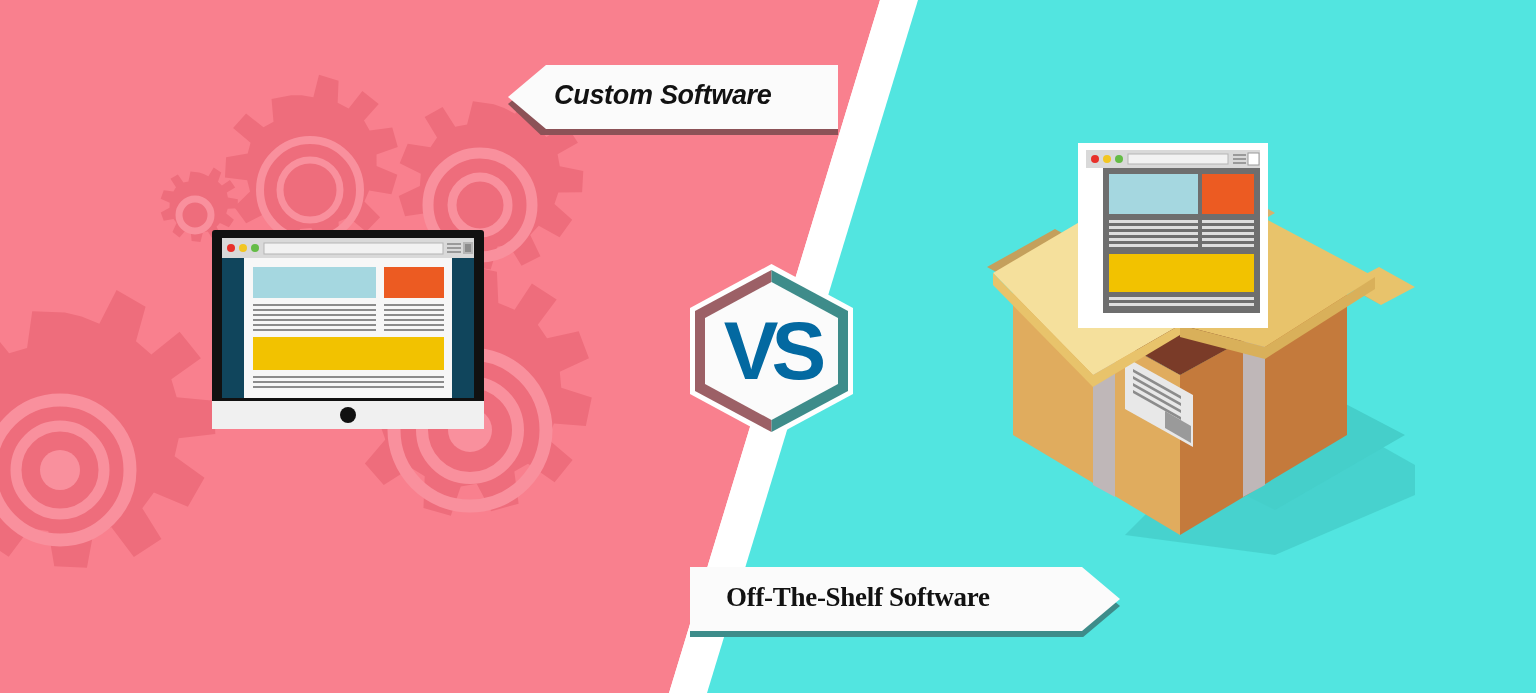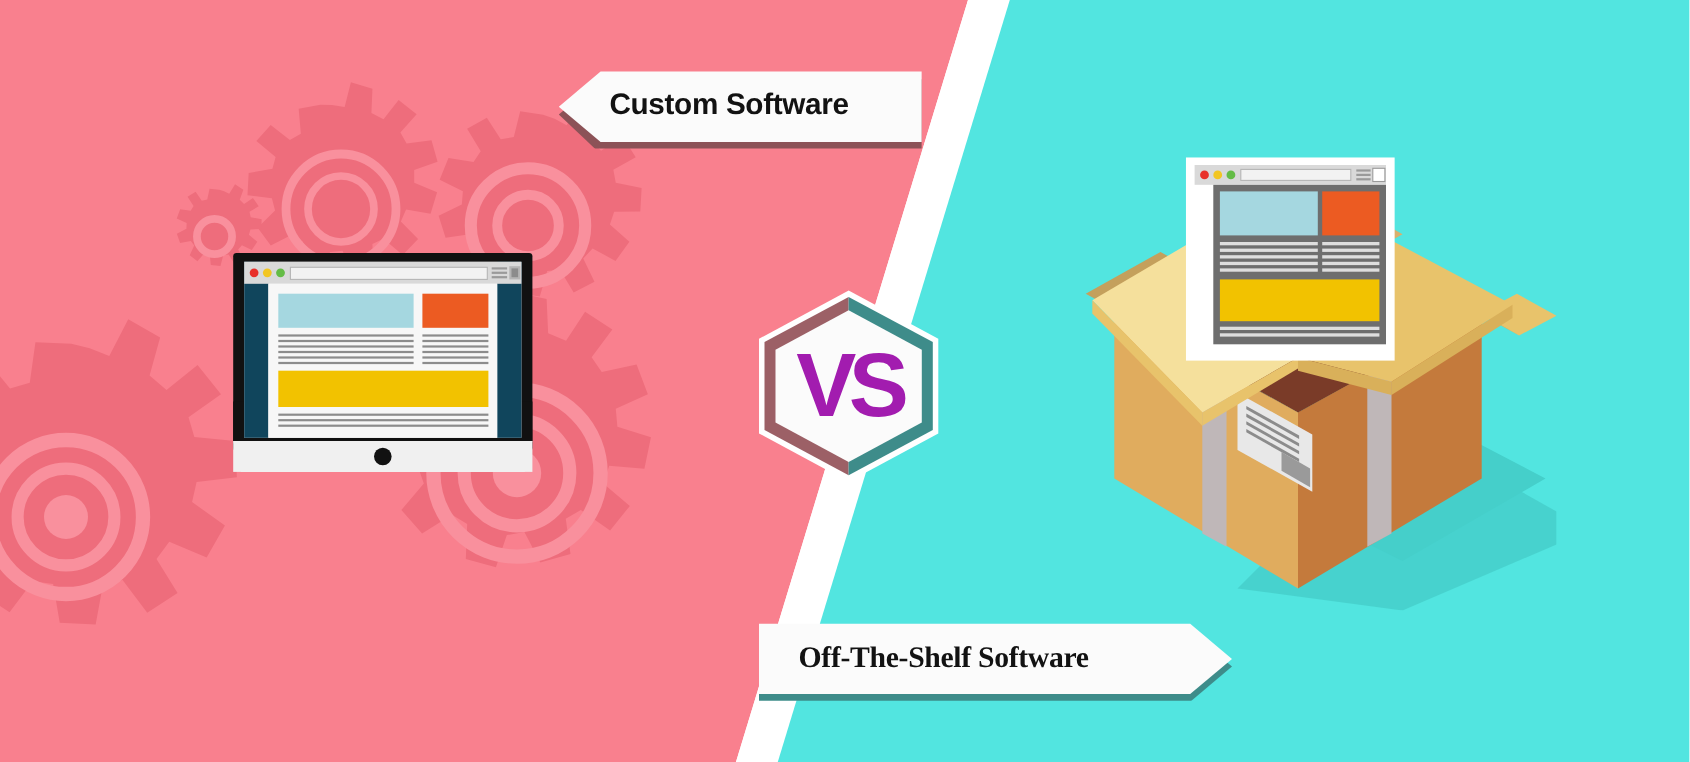--- a/index.html
+++ b/index.html
@@ -39,34 +39,34 @@
   .banner{position:absolute;display:flex;align-items:center;}
   .banner .shadow{position:absolute;left:0;top:0;width:100%;height:100%;}
   .banner .plate{position:absolute;left:0;top:0;width:100%;height:100%;}
   .banner .label{
     position:relative;z-index:3;
     font-weight:bold;color:#121212;
     letter-spacing:-0.3px;white-space:nowrap;
   }
 
   
-  #banner-top{left:508px;top:60px;width:330px;height:75px;}
+  #banner-top{left:508px;top:60px;width:330px;height:75px;font-style:italic;}
   #banner-top .label{font-size:27px;margin-left:46px;margin-top:-4px;}
 
   
   #banner-bottom{left:690px;top:562px;width:430px;height:75px;}
   #banner-bottom .label{font-size:27px;margin-left:36px;margin-top:-4px;font-family:Liberation Serif, serif;}
 
   
   #vs{position:absolute;left:684px;top:262px;width:175px;height:178px;}
   #vs svg{display:block;}
   #vs .vstext{
     position:absolute;left:0;top:0;width:175px;height:178px;
     display:flex;align-items:center;justify-content:center;
-    font-size:82px;font-weight:bold;color:#a21caf;
+    font-size:82px;font-weight:bold;color:#0369a1;
     letter-spacing:-7px;line-height:1;
   }
 </style>
 </head>
 <body>
 
 <div id="stage">
 
   <div class="half half-left"></div>
   <div class="half half-right"></div>

